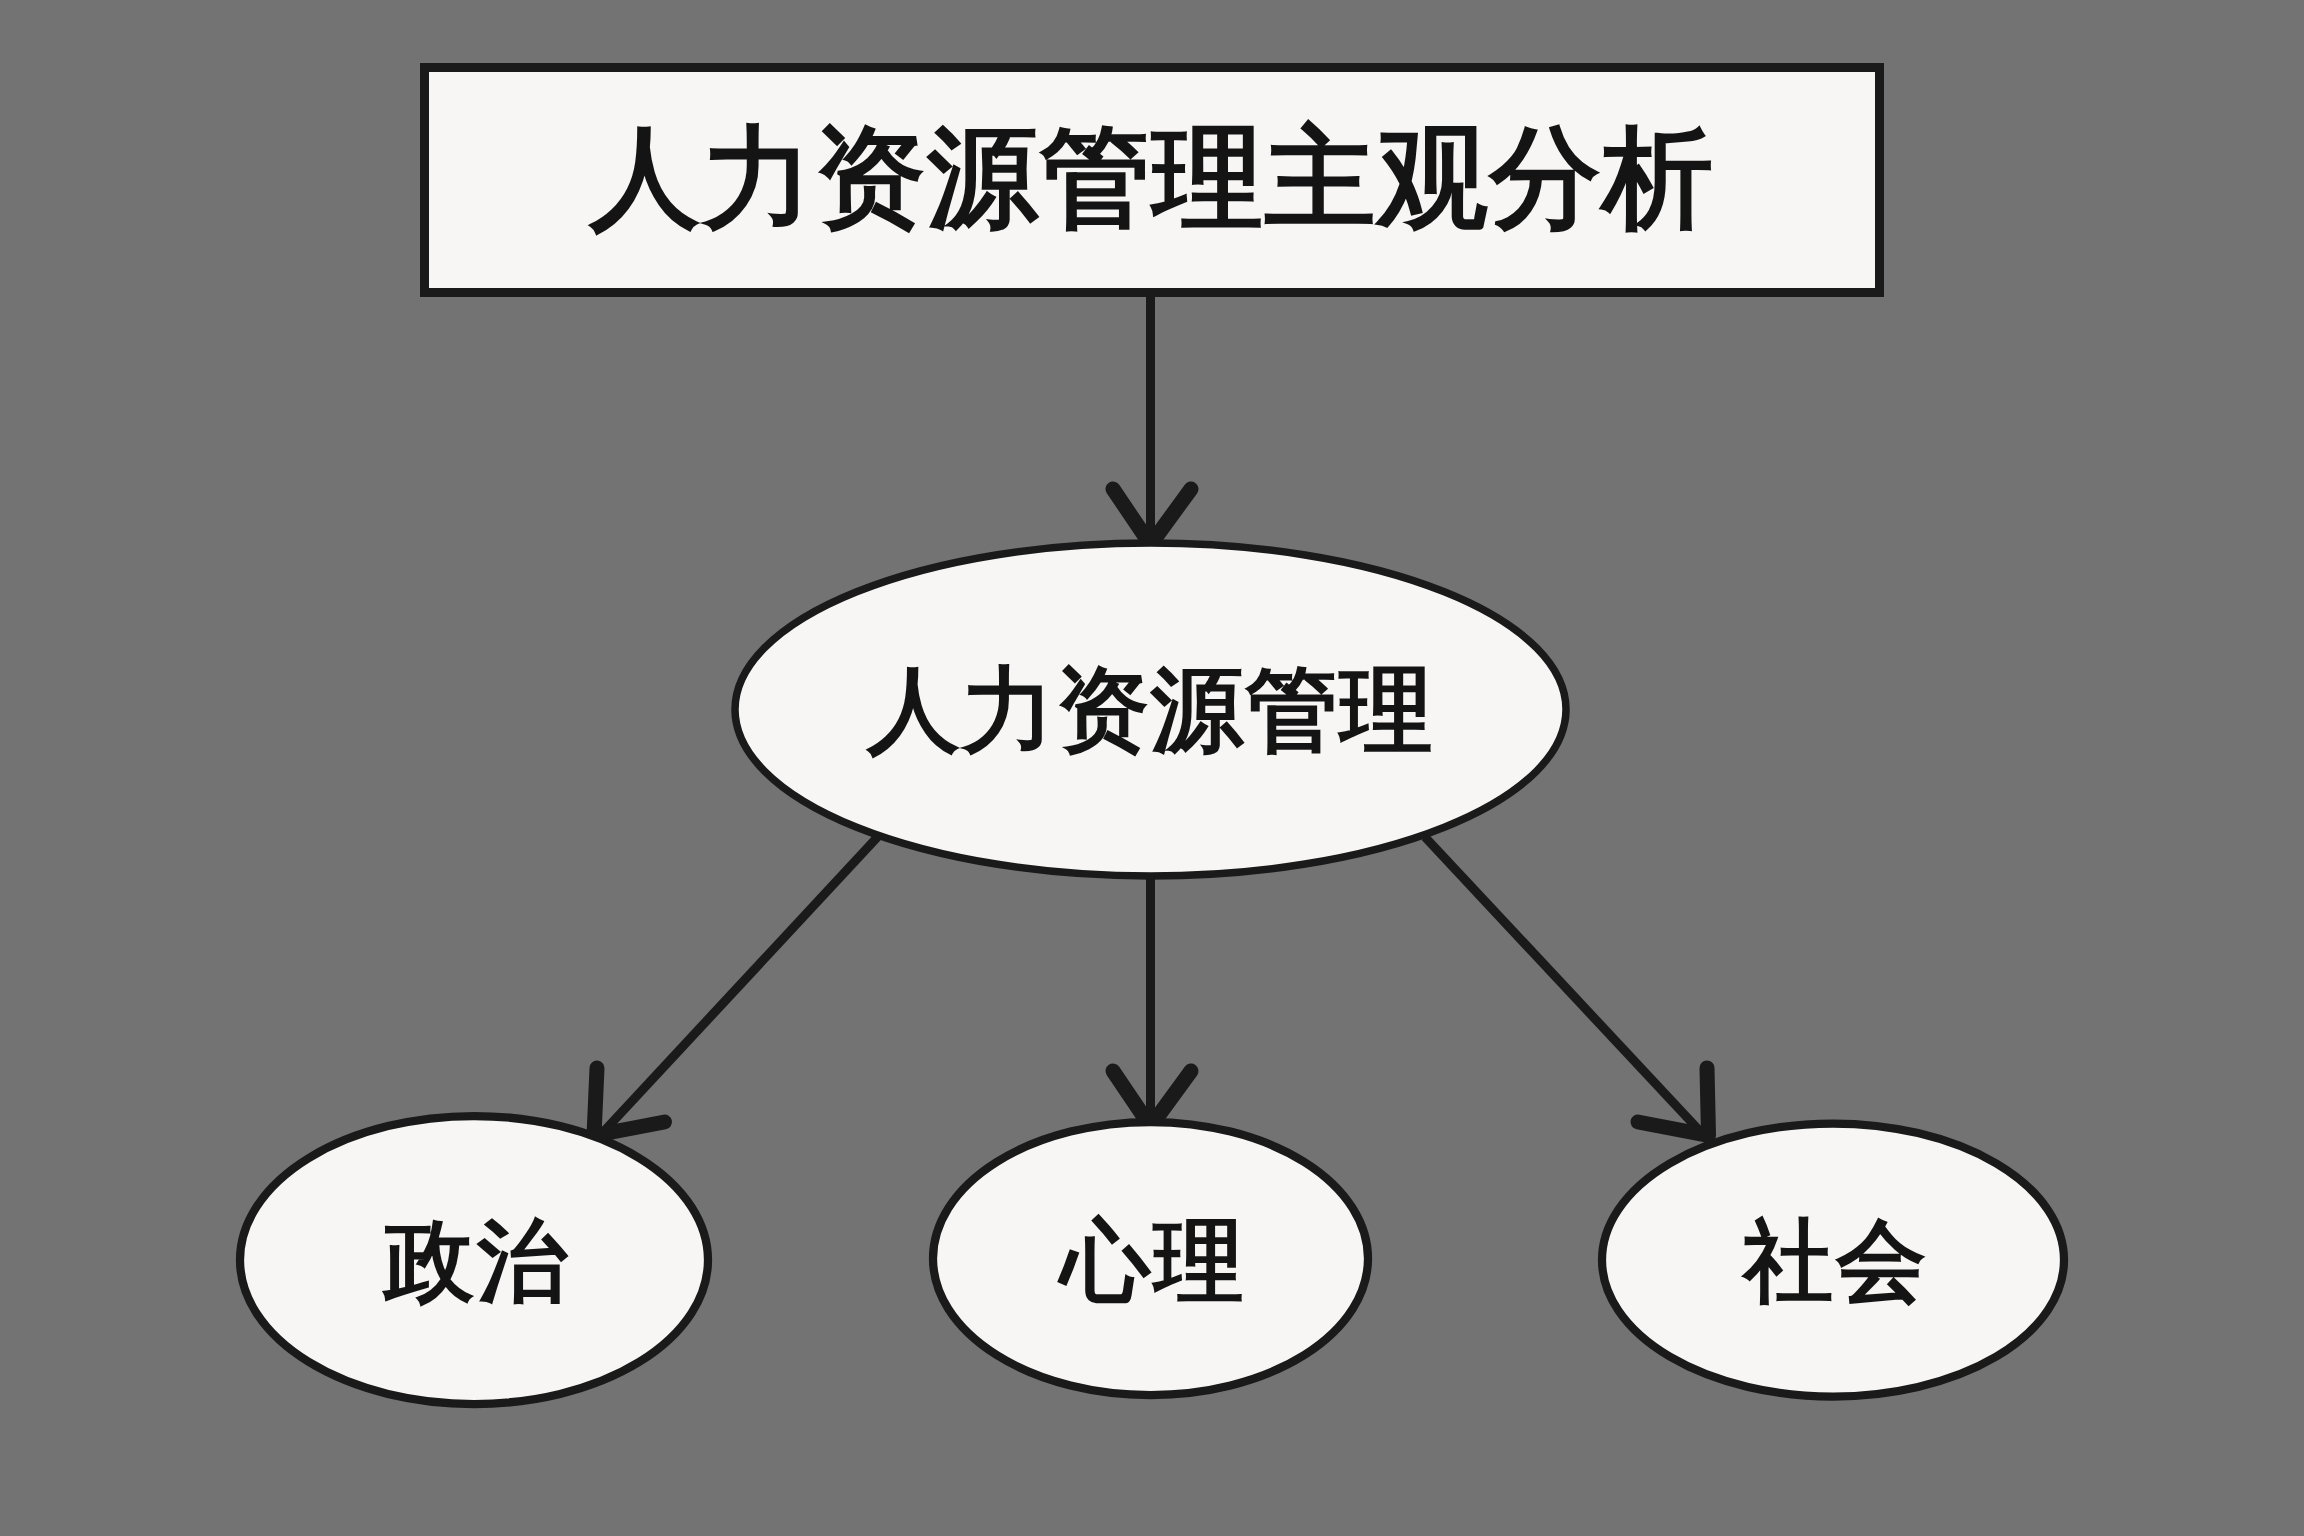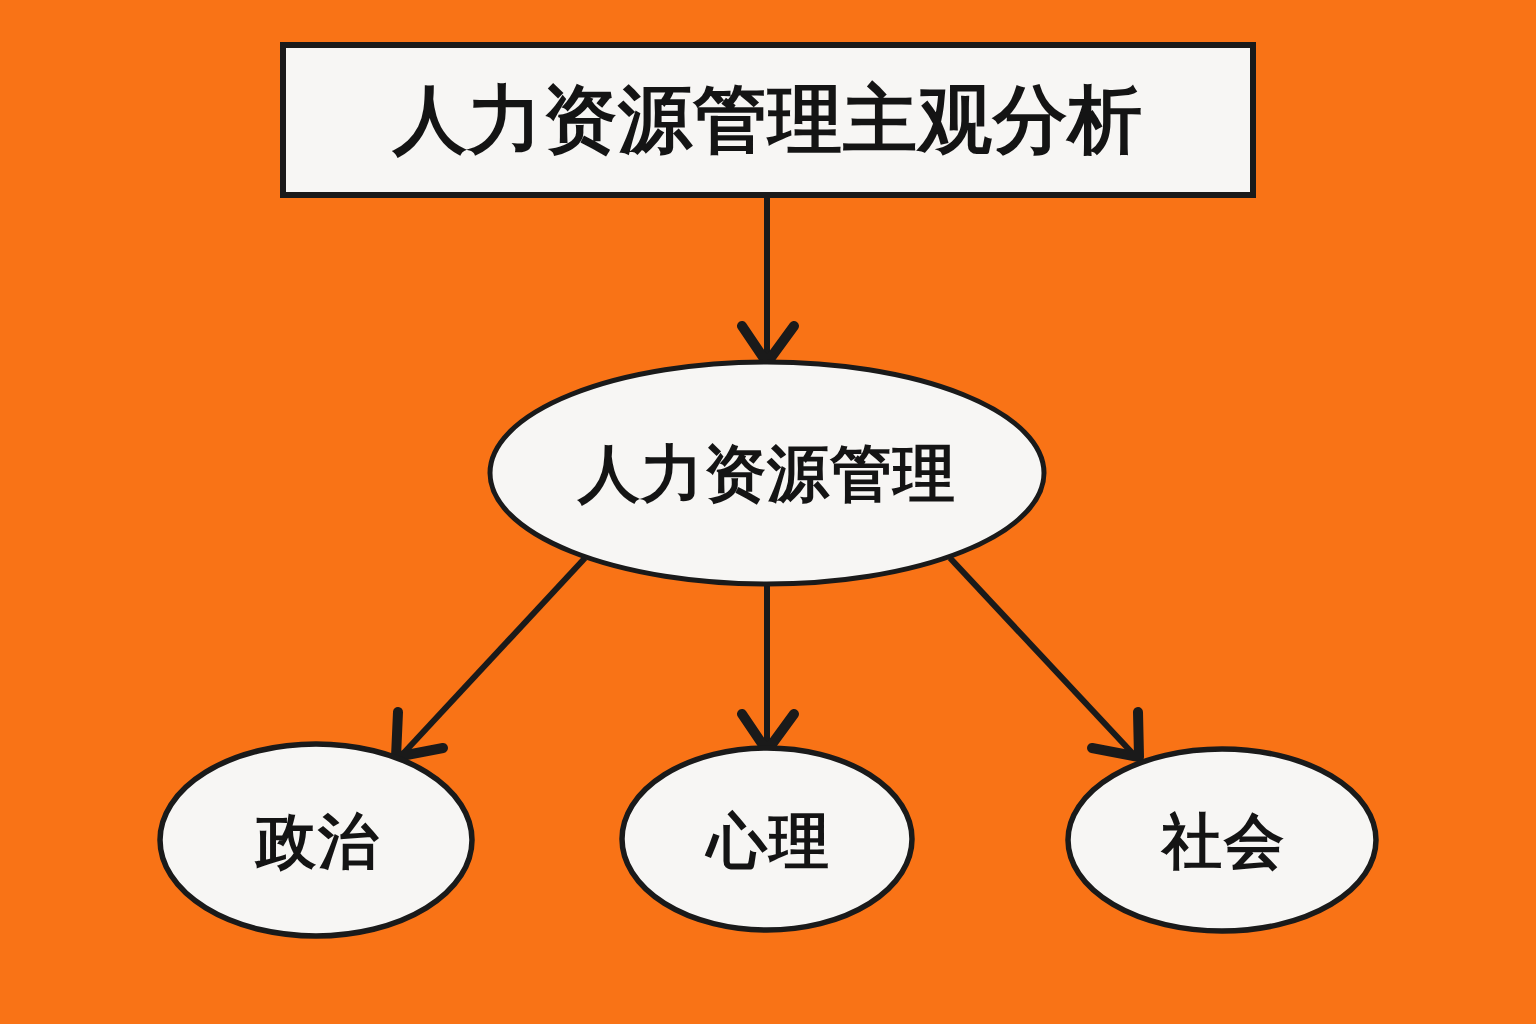--- a/index.html
+++ b/index.html
@@ -11,21 +11,21 @@
   body {
     width: 1536px;
     height: 1024px;
     overflow: hidden;
     font-family: "DejaVu Sans", "Liberation Sans", sans-serif;
   }
   #diagram-root {
     position: relative;
     width: 1536px;
     height: 1024px;
-    background: #f97316;
+    background: #737373;
   }
   svg.canvas {
     position: absolute;
     top: 0;
     left: 0;
     width: 1536px;
     height: 1024px;
     display: block;
   }
   .node-shape {

